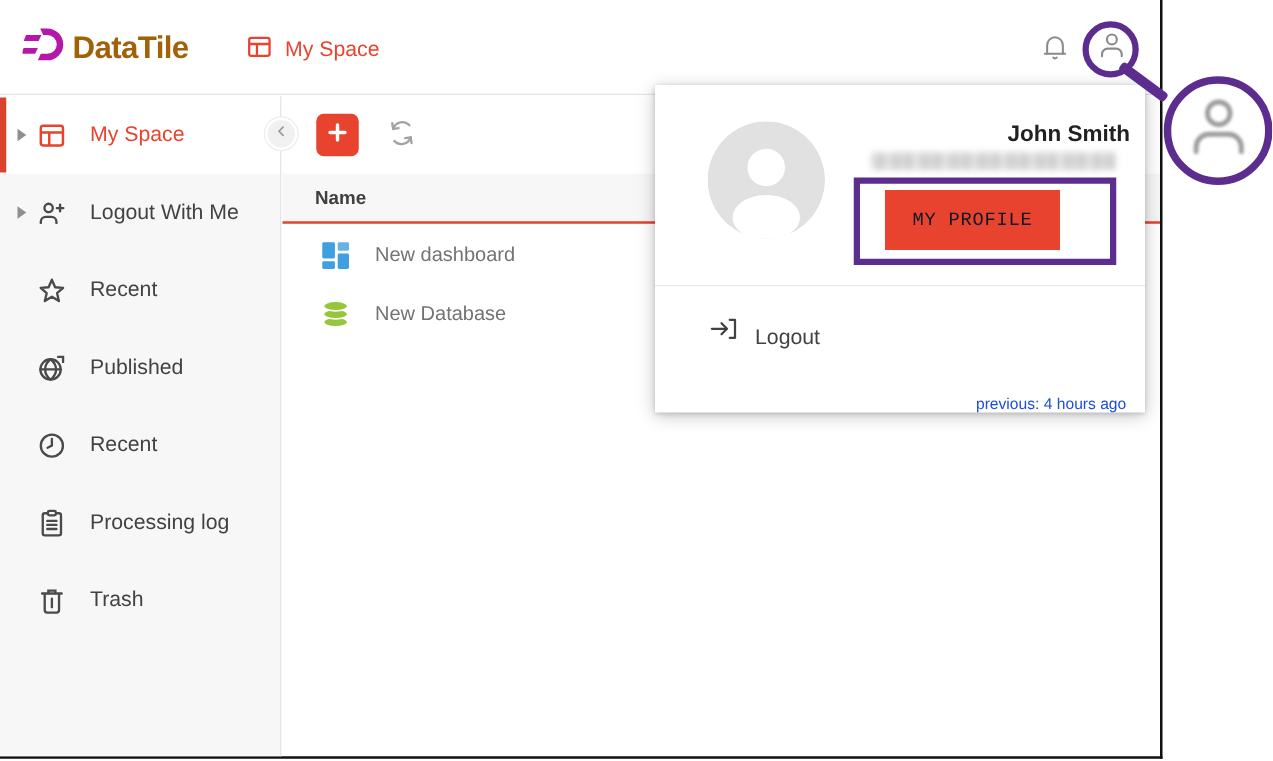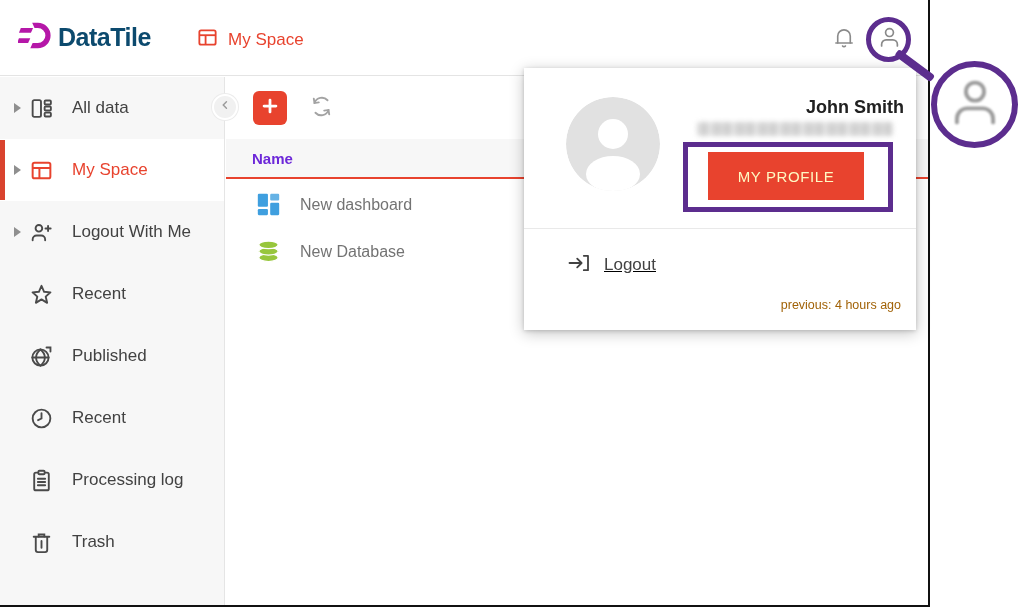--- a/index.html
+++ b/index.html
@@ -12,21 +12,21 @@
   .app {
     position:absolute; left:0; top:0; width:930px; height:607px;
     background:#fff; border-right:2px solid #111; border-bottom:2px solid #111;
   }
   
   .hdr {
     position:absolute; left:0; top:0; width:928px; height:76px;
     background:#fff; border-bottom:1px solid #e4e4e4;
   }
   .logo { position:absolute; left:18px; top:22px; display:flex; align-items:center; gap:6px; }
-  .logo-text { font-size:25px; font-weight:700; color:#0c4a6e; letter-spacing:-0.5px; }
+  .logo-text { font-size:25px; font-weight:700; color:#a16207; letter-spacing:-0.5px; }
   .crumb { position:absolute; left:196px; top:26px; display:flex; align-items:center; gap:9px; cursor:pointer; }
   .crumb-label { font-size:17px; color:#e8432e; }
   .hdr-ic { position:absolute; top:25px; width:28px; height:28px; display:flex; align-items:center; justify-content:center; cursor:pointer; }
   .hdr-bell { left:830px; }
   .hdr-person { left:875px; }
   
   .side {
     position:absolute; left:0; top:77px; width:225px; height:528px;
     background:#f7f7f7; border-right:1px solid #e5e5e5;
   }
@@ -51,46 +51,46 @@
   .btn-add {
     position:absolute; left:253px; top:91px; width:34px; height:34px; border-radius:6px;
     background:#e8432e; display:flex; align-items:center; justify-content:center; cursor:pointer;
   }
   .btn-refresh { position:absolute; left:308px; top:95px; width:27px; height:27px; display:flex; align-items:center; justify-content:center; cursor:pointer; }
   .thead {
     position:absolute; left:226px; top:139px; width:702px; height:40px;
     background:#f7f7f7; border-bottom:2px solid #e8432e;
     display:flex; align-items:center; cursor:pointer;
   }
-  .thead .tcol { margin-left:26px; font-size:15px; font-weight:700; color:#6d28d9; }
+  .thead .tcol { margin-left:26px; font-size:15px; font-weight:700; color:#404040; }
   .trow { position:absolute; left:226px; width:702px; height:47px; display:flex; align-items:center; cursor:pointer; background:#fff; }
   .trow-1 { top:181px; } .trow-2 { top:228px; }
   .trow .ric { margin-left:28px; width:28px; height:28px; display:flex; align-items:center; justify-content:center; }
   .trow .rlabel { margin-left:18px; font-size:16px; color:#737373; }
   
   .pop {
     position:absolute; left:524px; top:68px; width:392px; height:262px; background:#fff;
     box-shadow:0 3px 14px rgba(0,0,0,.24), 0 1px 4px rgba(0,0,0,.16); z-index:20;
   }
   .avatar { position:absolute; left:42px; top:29px; width:94px; height:94px; border-radius:50%; overflow:hidden; }
   .puser-name { position:absolute; left:160px; top:29px; width:220px; text-align:right; font-size:18px; font-weight:700; color:#212121; }
   .pemail {
     position:absolute; left:173px; top:54px; width:196px; height:14px; border-radius:2px;
     background:repeating-linear-gradient(90deg,#cfcfcf 0 6px,#bdbdbd 6px 10px,#dcdcdc 10px 16px,#c6c6c6 16px 23px);
     filter:blur(2.6px); opacity:.8;
   }
   .ann-box { position:absolute; left:159px; top:74px; width:210px; height:70px; border:5px solid #5c2d8e; z-index:3; pointer-events:none; }
   .btn-profile {
-    position:absolute; left:184px; top:84px; width:156px; height:48px; background:#e8432e; border:none;
-    color:#fef9c3; font-size:15px; letter-spacing:.6px; font-family:Liberation Sans, sans-serif; cursor:pointer;
+    position:absolute; left:184px; top:84px; width:140px; height:48px; background:#e8432e; border:none;
+    color:#0f172a; font-size:15px; letter-spacing:.6px; font-family:Liberation Mono, monospace; cursor:pointer;
   }
   .pdivider { position:absolute; left:0; top:160px; width:392px; height:1px; background:#e9e9e9; }
-  .logout-row { position:absolute; left:43px; top:182px; height:30px; display:flex; align-items:center; gap:13px; cursor:pointer;text-decoration:underline; }
+  .logout-row { position:absolute; left:43px; top:182px; height:30px; display:flex; align-items:flex-end; gap:13px; cursor:pointer; }
   .logout-label { font-size:17px; color:#424242; }
-  .prev-login { position:absolute; right:15px; top:230px; font-size:12.5px; color:#a16207; }
+  .prev-login { position:absolute; right:15px; top:248px; font-size:12.5px; color:#1d4ed8; }
   
   .ann-circ-sm {
     position:absolute; left:866px; top:17px; width:45px; height:45px; border:5px solid #5c2d8e;
     border-radius:50%; z-index:30; pointer-events:none;
   }
   .ann-line {
     position:absolute; left:899px; top:49px; width:45px; height:8px; background:#5c2d8e;
     transform:rotate(36.5deg); transform-origin:0 0; z-index:28; pointer-events:none; border-radius:3px;
   }
   .ann-circ-lg {
@@ -147,32 +147,20 @@
           <svg width="27" height="27" viewBox="0 0 24 24" fill="none" stroke="#8a8a8a" stroke-width="1.5" stroke-linecap="round">
             <circle cx="12" cy="7.6" r="3.5"></circle>
             <path d="M5 19.5 v-1.4 a4 4 0 0 1 4-4 h6 a4 4 0 0 1 4 4 v1.4"></path>
           </svg>
         </span>
       </div>
     </div>
 
     <div class="side">
 
-      <div class="sitem">
-        <span class="arr"></span>
-        <span class="sic">
-          <svg width="25" height="25" viewBox="0 0 24 24" fill="none" stroke="#4a4a4a" stroke-width="1.8">
-            <rect x="3.5" y="4" width="8" height="16" rx="1.5"></rect>
-            <rect x="15" y="4.3" width="6" height="3.8" rx="1"></rect>
-            <rect x="15" y="10.1" width="6" height="3.8" rx="1"></rect>
-            <rect x="15" y="15.9" width="6" height="3.8" rx="1"></rect>
-          </svg>
-        </span>
-        <span class="slabel">All data</span>
-      </div>
 
       <div class="sitem sel">
         <span class="arr"></span>
         <span class="sic">
           <svg width="25" height="25" viewBox="0 0 24 24" fill="none" stroke="#e8432e" stroke-width="1.9" stroke-linejoin="round">
             <rect x="3.5" y="4.5" width="17" height="15" rx="1.8"></rect>
             <path d="M3.5 9.6 h17"></path>
               <path d="M10 9.6 v9.9"></path>
           </svg>
         </span>

